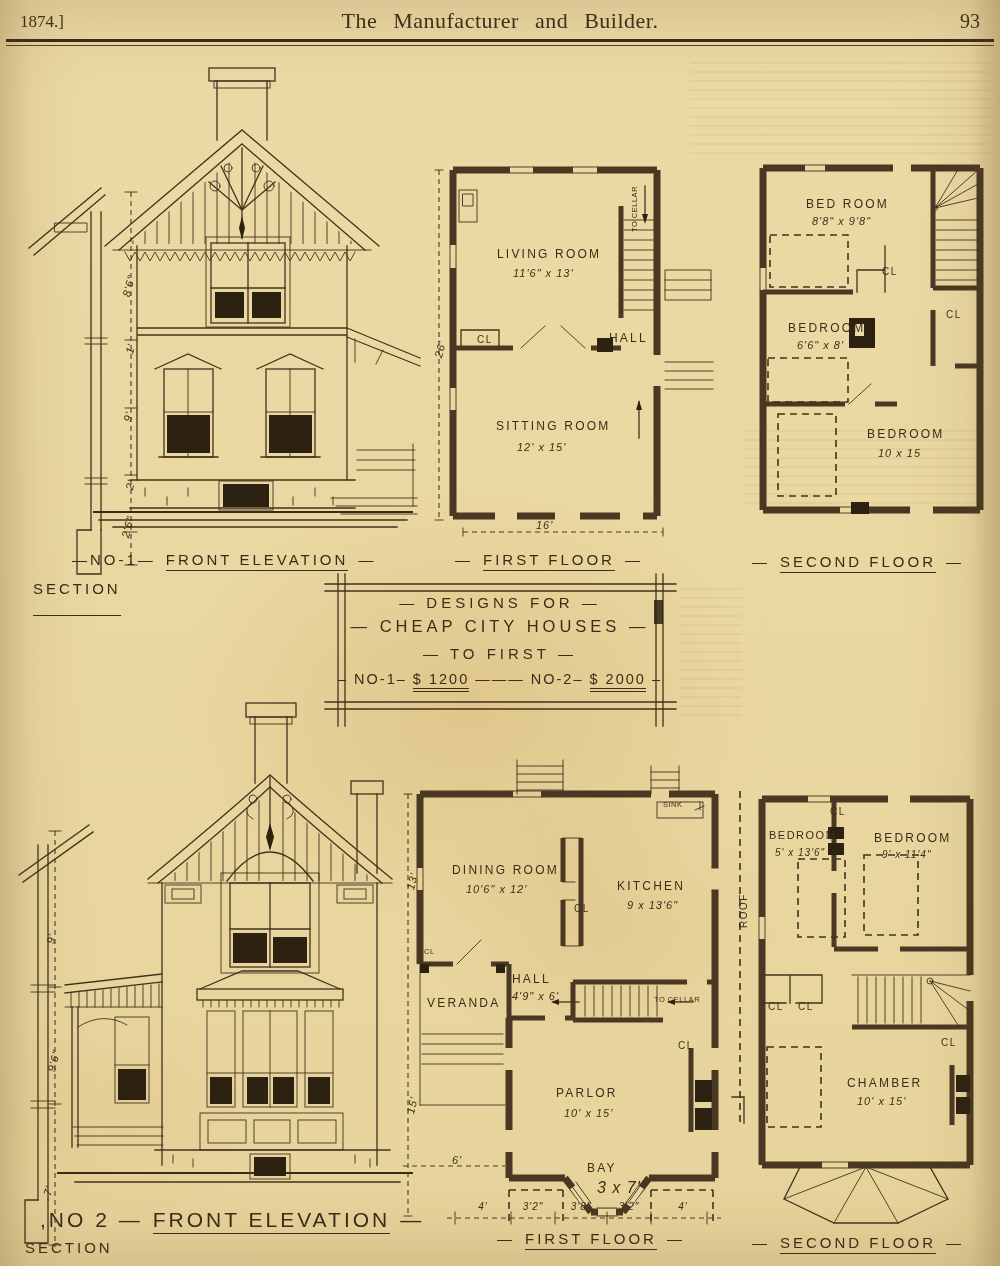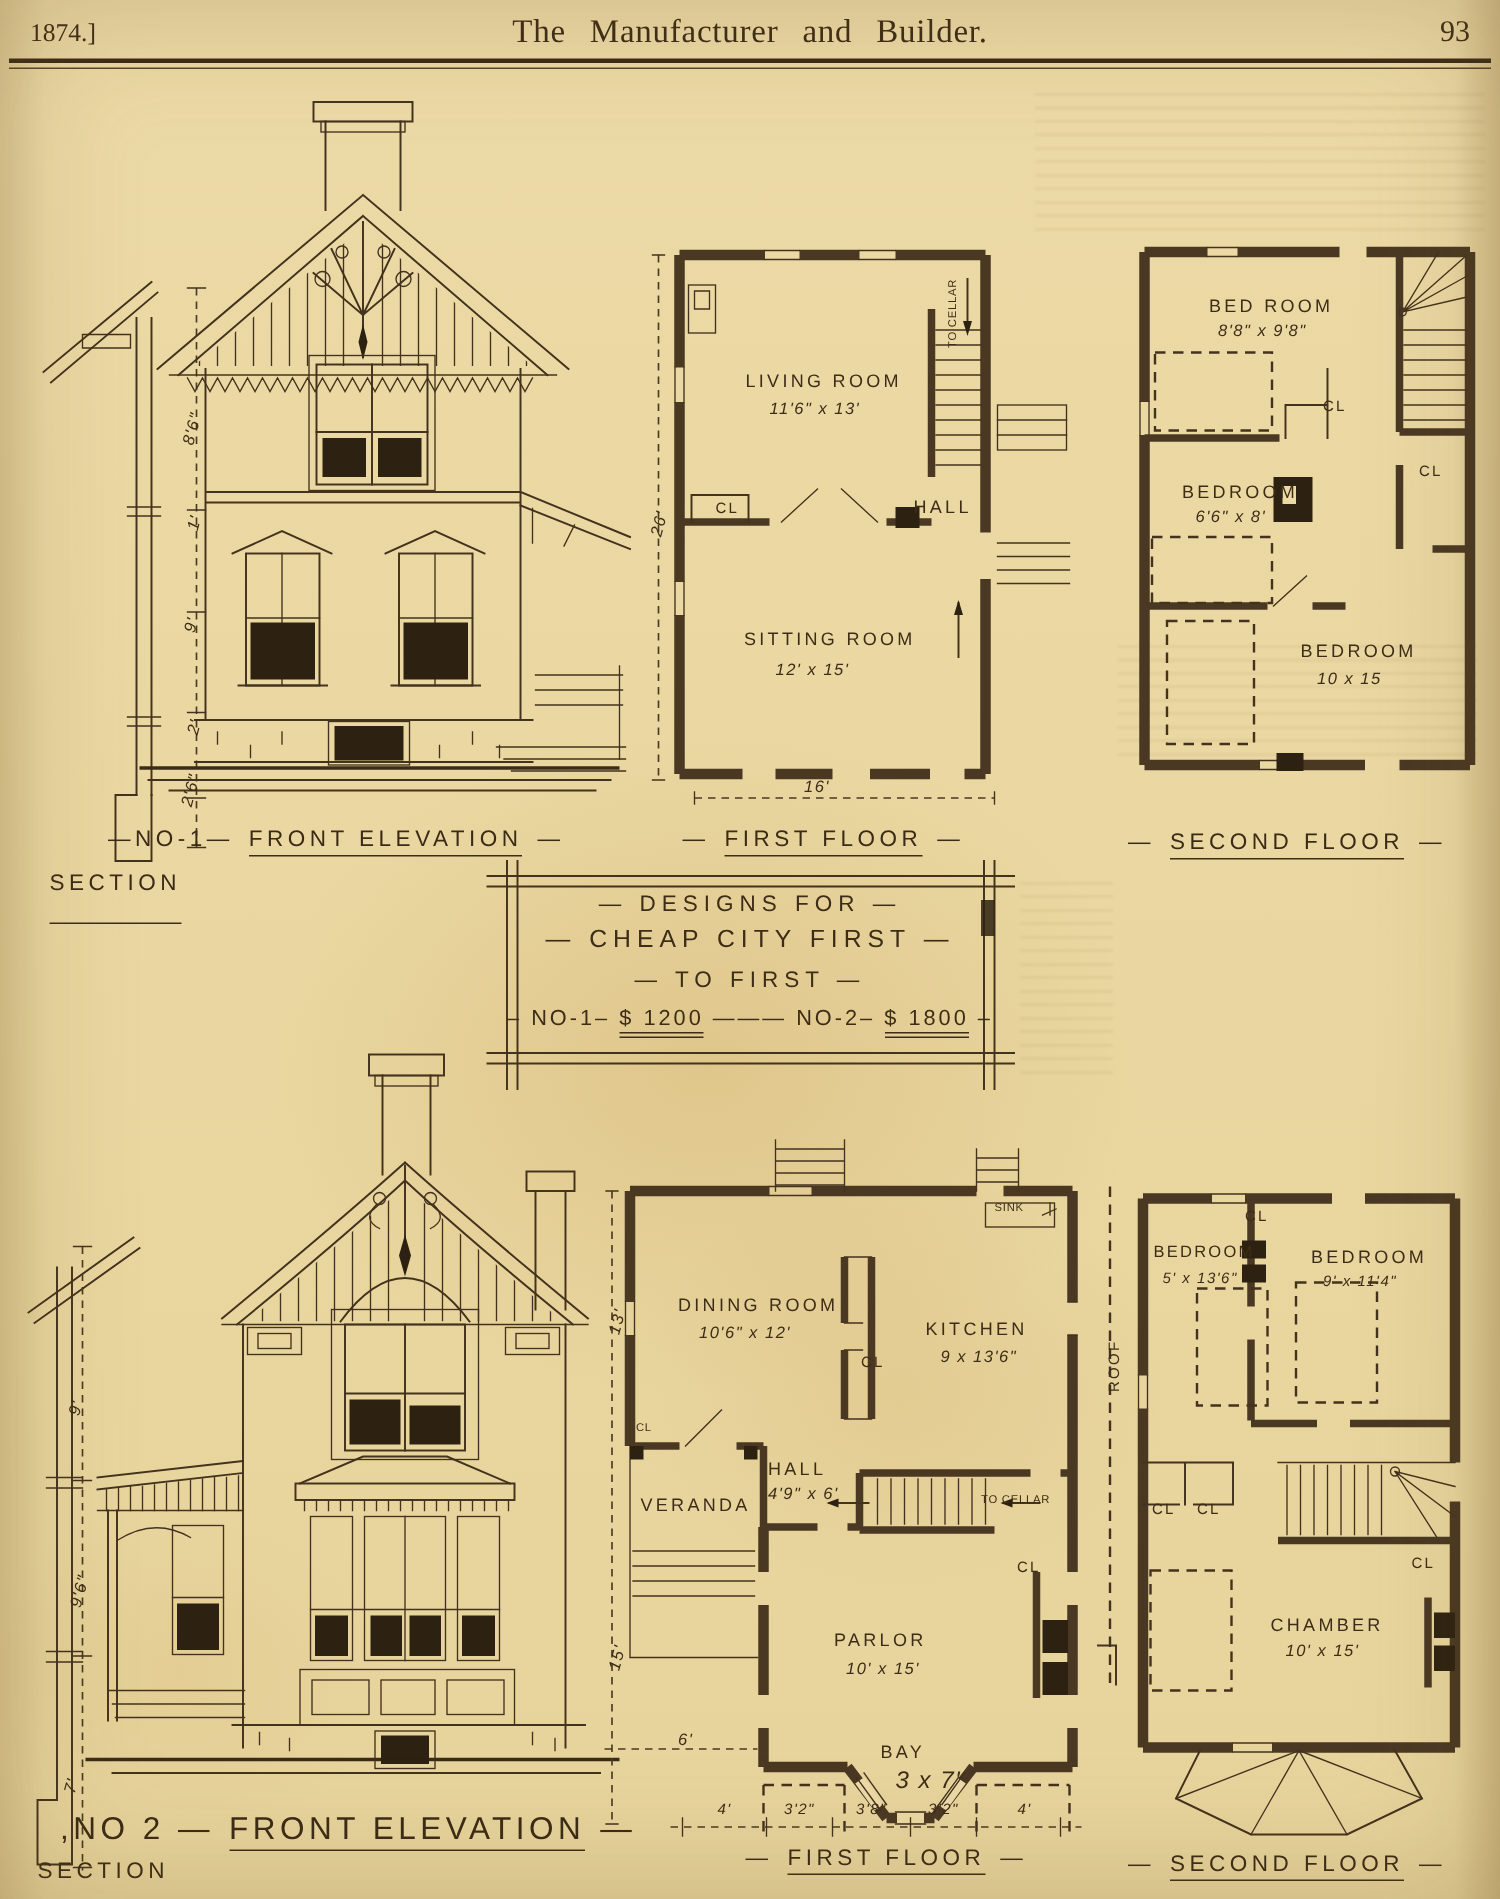--- a/index.html
+++ b/index.html
@@ -202,28 +202,28 @@
       <rect class="dash" x="33" y="264" width="58" height="82"></rect>
     </g>
   </svg>
 
   <svg style="left:320px;top:570px" width="360" height="160" viewBox="0 0 360 160">
     <path class="ln" d="M5 14 H356 M5 21 H356 M5 132 H356 M5 139 H356"></path>
     <path class="ln" d="M18 4 V156 M25 4 V156 M336 4 V156 M343 4 V156"></path>
     <rect class="dk" x="334" y="30" width="9" height="24" opacity="0.85"></rect>
   </svg>
   <div class="tb" style="top:594px">— DESIGNS FOR —</div>
-  <div class="tb" style="top:617px;font-size:16.5px">— CHEAP CITY FIRST —</div>
+  <div class="tb" style="top:617px;font-size:16.5px">— CHEAP CITY HOUSES —</div>
   <div class="tb" style="top:645px">— TO FIRST —</div>
   <div class="tb" style="top:671px;letter-spacing:2px;font-size:14.5px">
     <span>– NO-1–</span>
     <span class="uu">$ 1200</span>
     <span>———</span>
     <span>NO-2–</span>
-    <span class="uu">$ 1800</span>
+    <span class="uu">$ 2000</span>
     <span>–</span>
   </div>
 
   <svg style="left:15px;top:695px" width="410" height="520" viewBox="0 0 410 520">
     <g>
       <path class="ln" d="M4 180 L74 130 M8 187 L78 137"></path>
       <path class="ln" d="M23 150 V505 M33 150 V505"></path>
       <path class="ln th" d="M16 290 h24 M16 297 h24 M16 406 h24 M16 413 h24"></path>
       <path class="ln" d="M23 505 H10 V548 H33 V505"></path>
       <path class="dim" d="M40 136 V552"></path>

